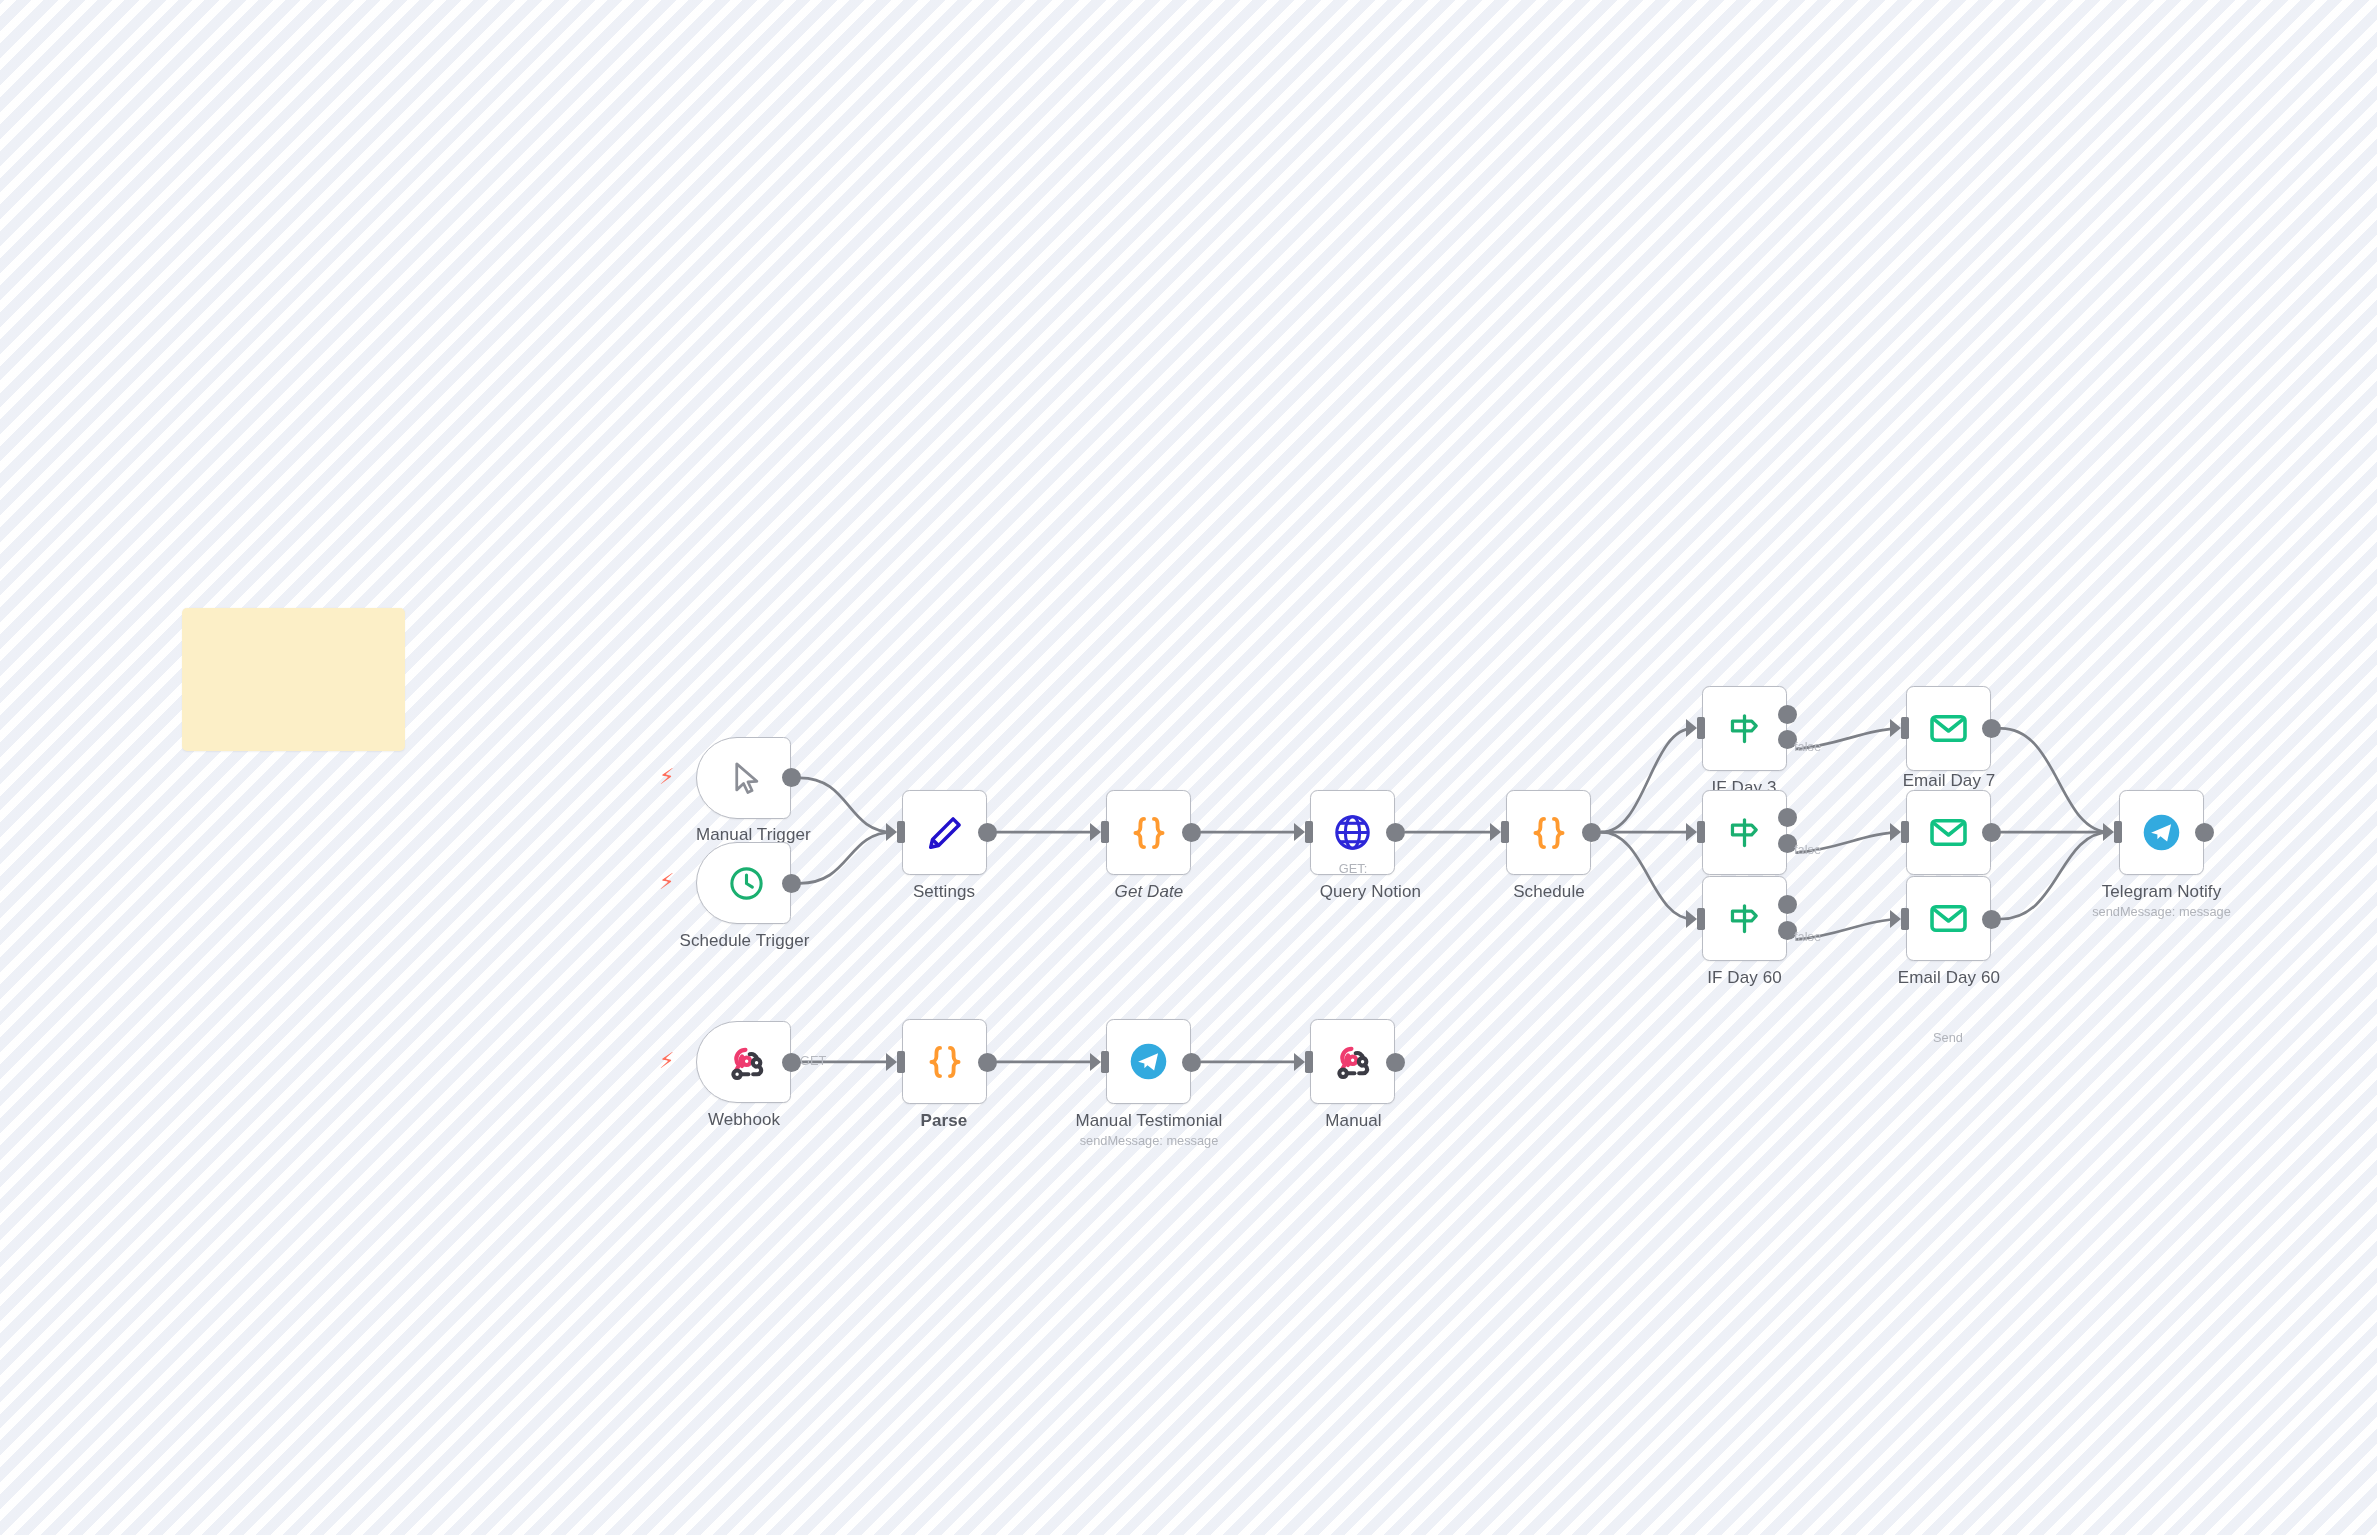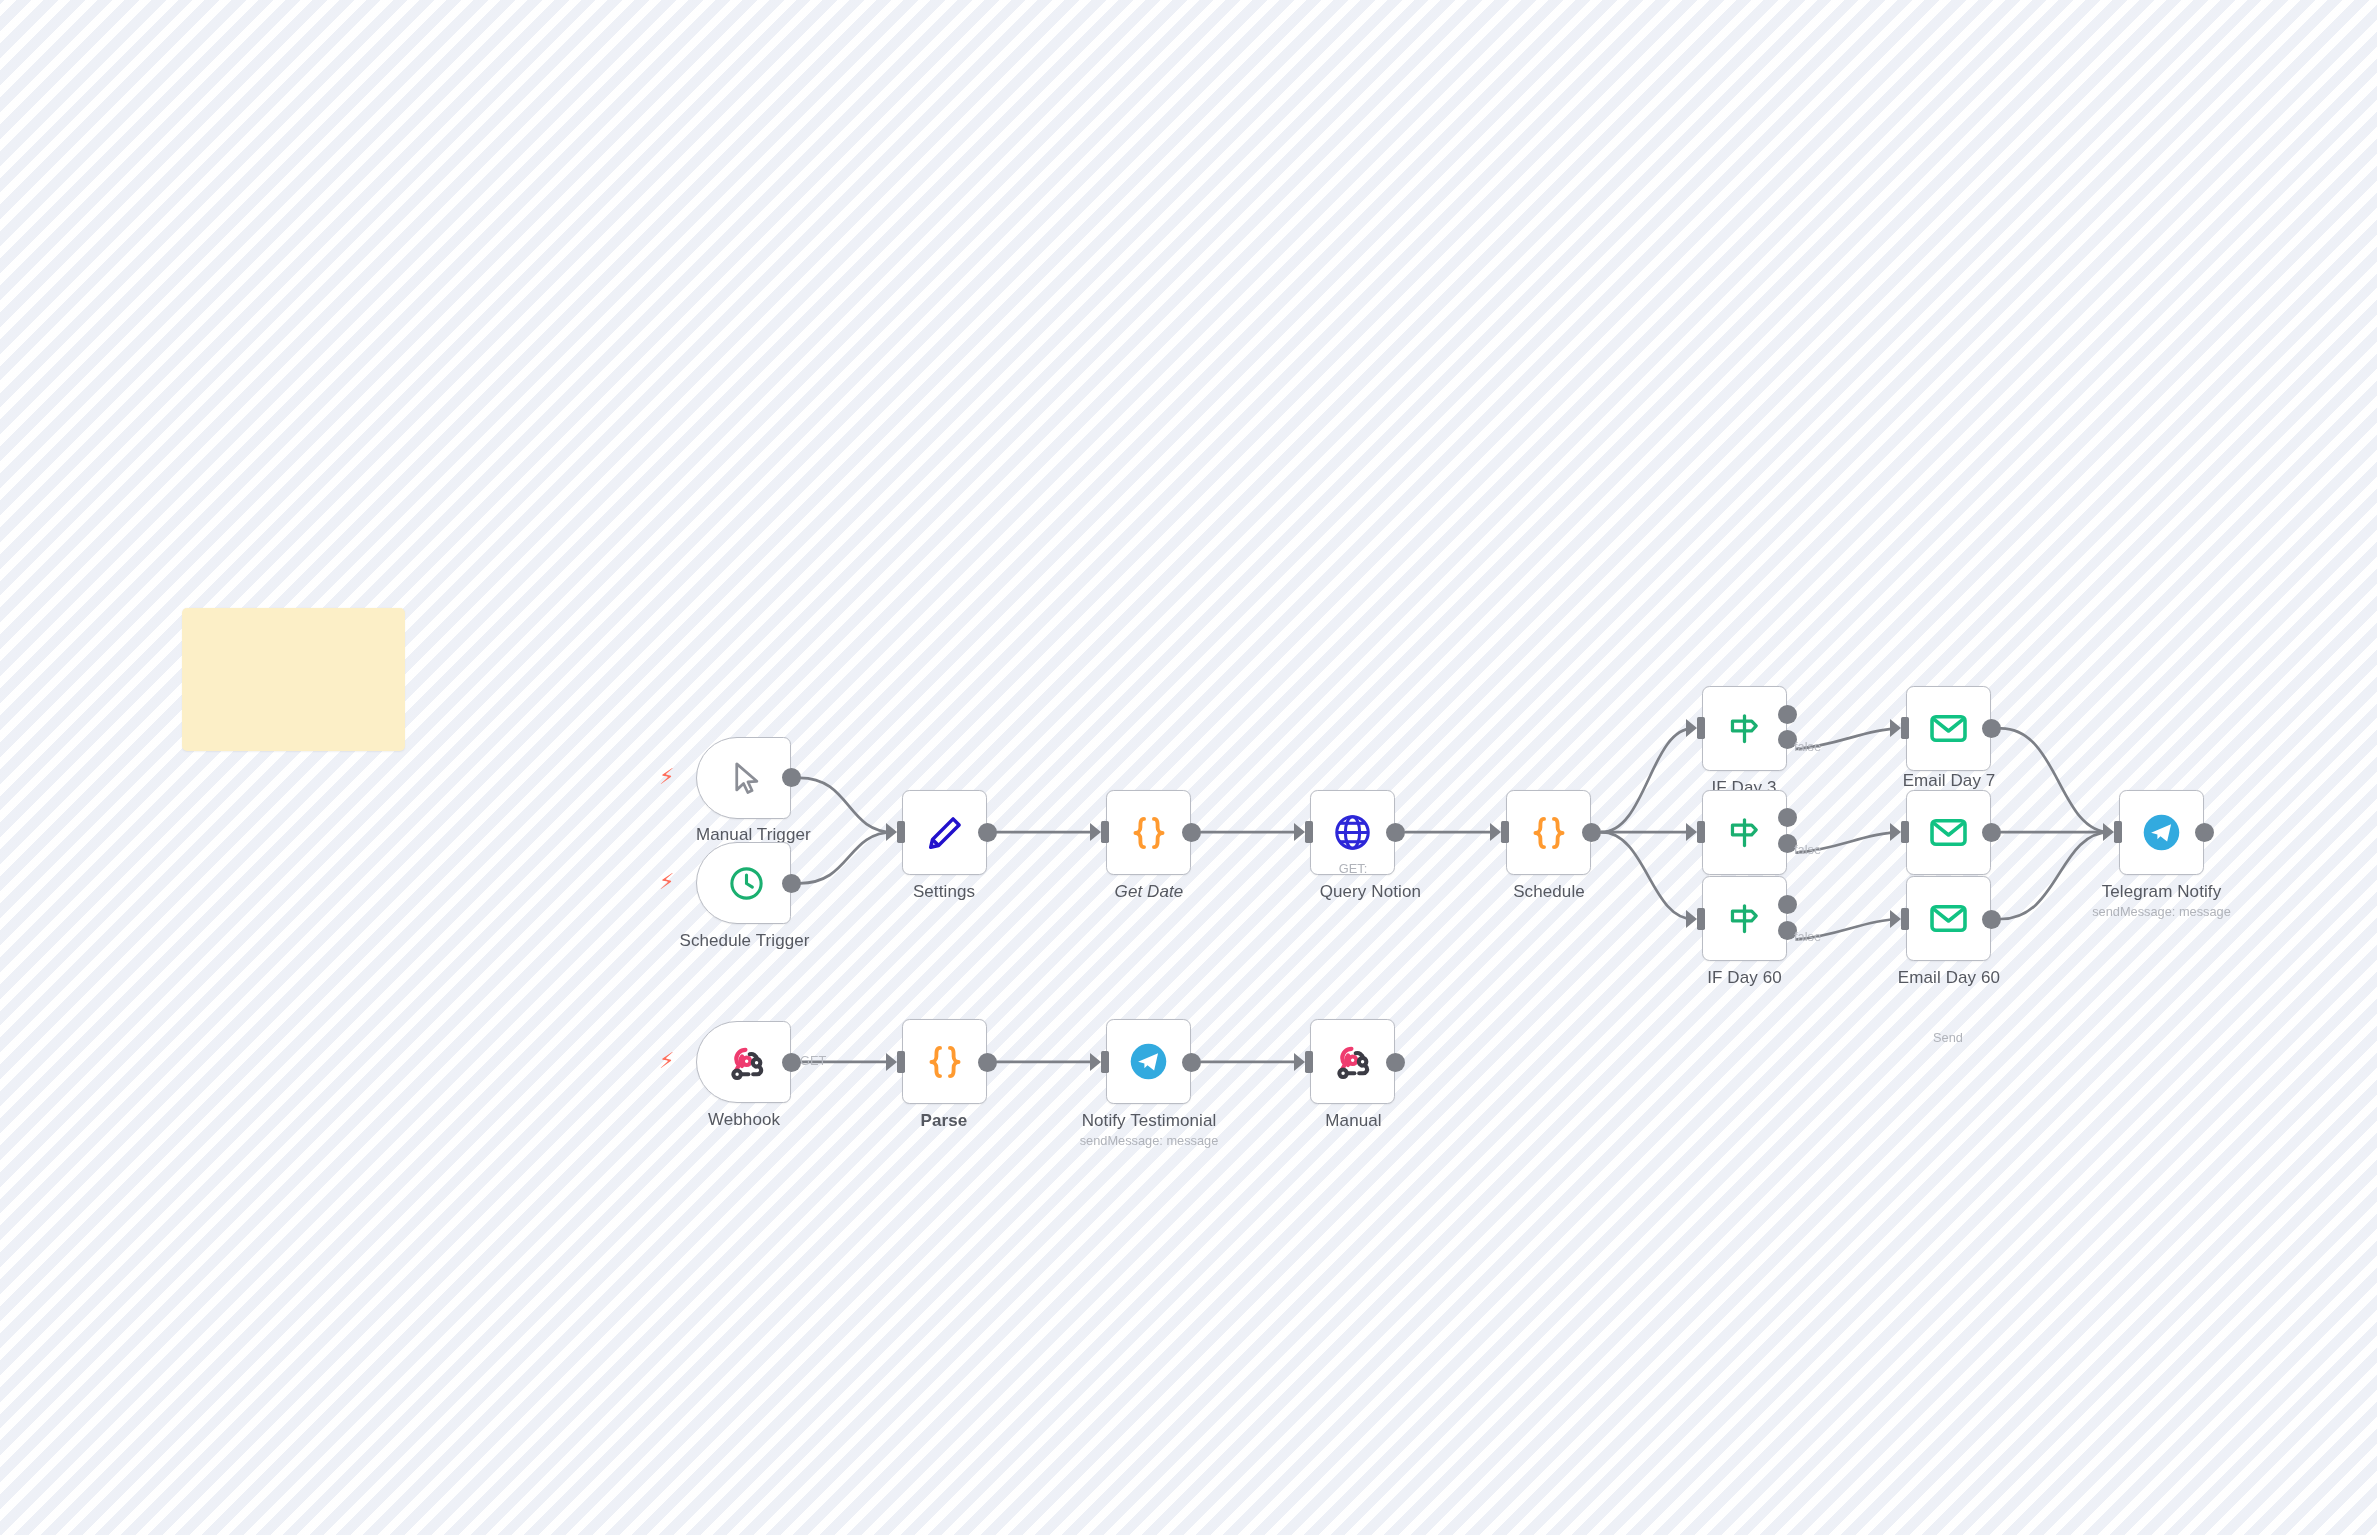--- a/index.html
+++ b/index.html
@@ -368,21 +368,21 @@
         <span class="glyph">
           <svg width="41" height="41" viewBox="0 0 24 24">
             <circle cx="12" cy="12" r="10.4" fill="#32aadf"></circle>
             <path d="M5.9 12.1 L17.6 7.2 L15.3 17.2 L11.4 14.2 L9.6 15.9 L9.6 13.1 Z" fill="#ffffff"></path>
           </svg>
         </span>
       </div>
       <div class="arrow-bar" style="left: 1101px; top: 1051px;"></div>
       <div class="arrow-in" style="left: 1090px; top: 1053px;"></div>
       <div class="dot-out" style="left: 1182px; top: 1053px;"></div>
-      <div class="node-label" style="left: 1068px; top: 1111px; width: 162px;">Notify Testimonial</div>
+      <div class="node-label" style="left: 1068px; top: 1111px; width: 162px;">Manual Testimonial</div>
       <div class="node-sub" style="left: 1034px; top: 1133px; width: 230px;">sendMessage: message</div>
       <div class="node" style="left: 1310px; top: 1019px; width: 85px; height: 85px;">
         <span class="glyph">
           <svg width="41" height="41" viewBox="0 0 24 24" fill="none" stroke-width="2.4" stroke-linecap="round">
             <path d="M9.4 8.4 C8 10 7.9 12.4 9.4 14.1" stroke="#ef3b6f"></path>
             <path d="M11.4 4.6 C8.4 4.6 6 7 6 10 C6 11.5 6.6 12.8 7.5 13.8 L5.3 17.7" stroke="#ef3b6f"></path>
             <path d="M8.3 18.9 L13.1 18.9" stroke="#3b3b44"></path>
             <path d="M15.9 18.9 L18.2 18.9 C20 18.9 21.1 17.1 20.3 15.5 C19.8 14.4 18.5 13.9 17.4 14.3" stroke="#3b3b44"></path>
             <path d="M13.9 7.2 C15.8 6.6 17.8 7.9 18 9.9" stroke="#3b3b44"></path>
             <circle cx="12.1" cy="11.3" r="2.2" stroke="#ef3b6f" fill="#fff"></circle>

